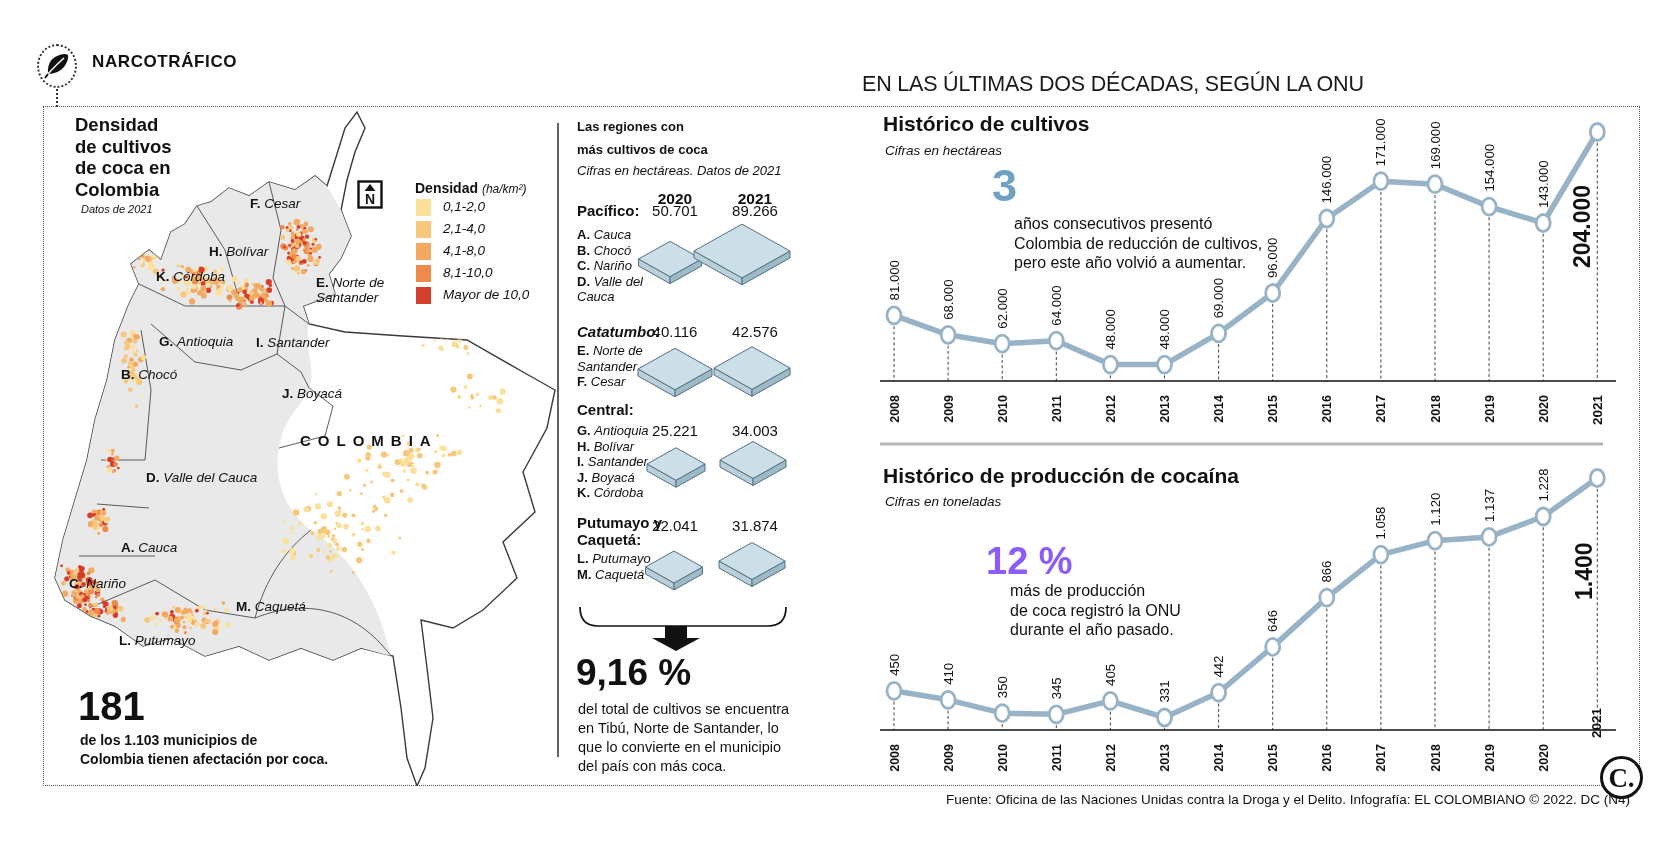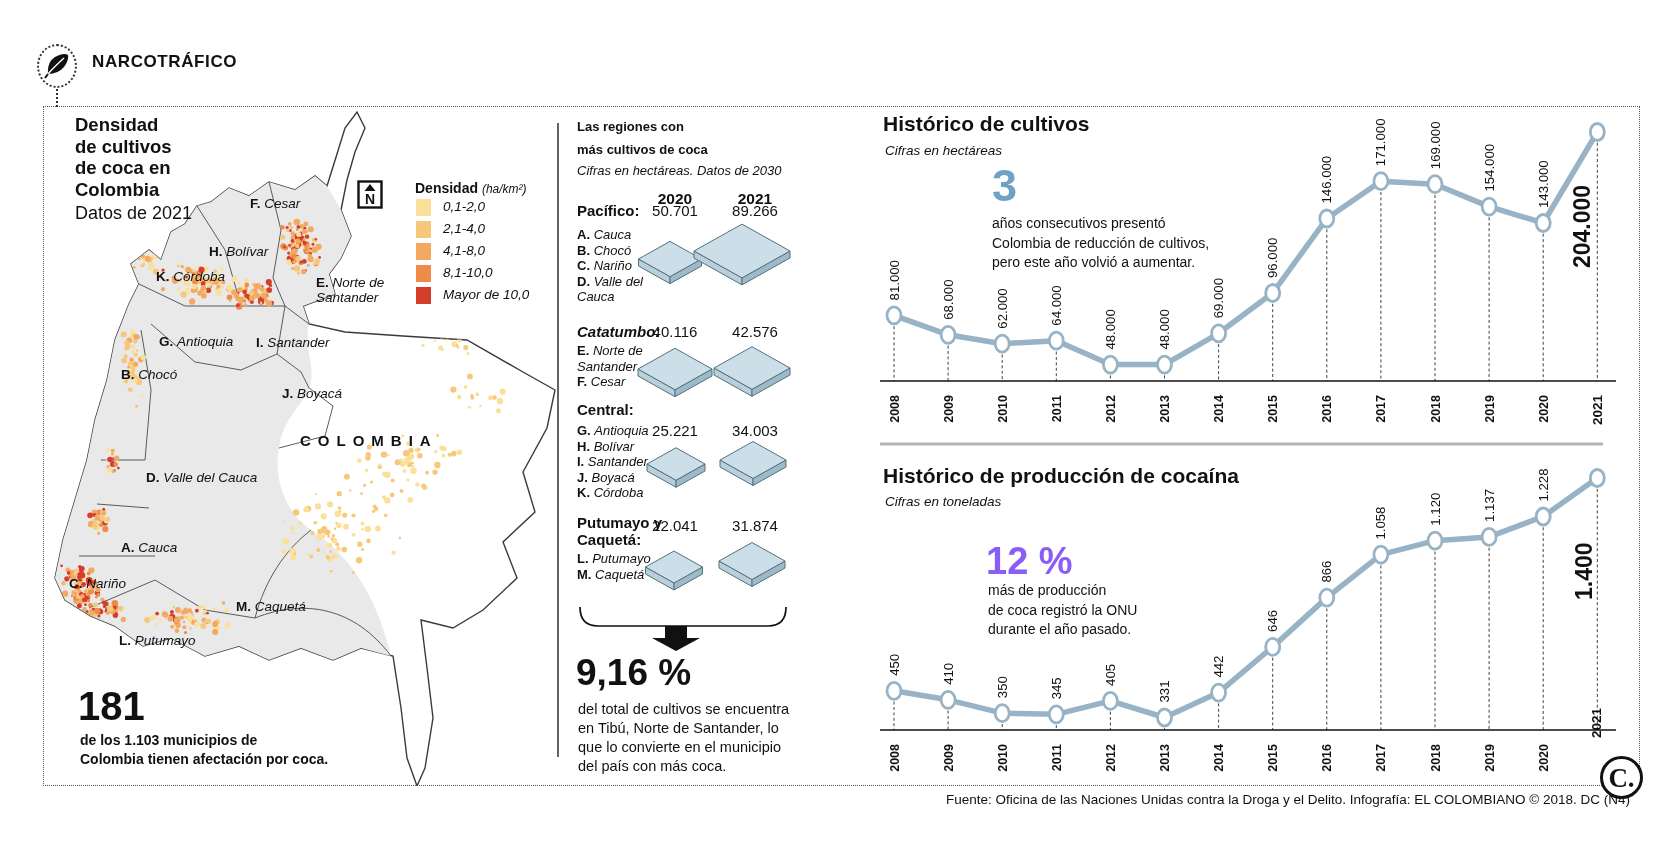--- a/index.html
+++ b/index.html
@@ -14,21 +14,21 @@
   #leaf-stem { left:56px; top:89px; width:0; height:18px; border-left:2px dotted #333; z-index:4;}
   #kicker { left:92px; top:52px; font-size:17px; font-weight:bold; letter-spacing:.6px; }
   .headline { top:72px; font-size:21.5px; letter-spacing:-0.2px; color:#1a1a1a; }
   #headline-1 { left:92px; } #headline-2 { left:862px; }
 
   
   #frame { left:43px; top:106px; width:1597px; height:680px; border:1.6px dotted #555; z-index:0; }
 
   
   #map-title { left:75px; top:114px; font-size:18.5px; line-height:21.5px; font-weight:bold; z-index:3;}
-  #map-subtitle { left:75px; top:203px; font-size:18px; z-index:3;}
+  #map-subtitle { left:81px; top:203px; font-size:11px; font-style:italic; z-index:3;}
   #map-svg { left:45px; top:110px; z-index:1; }
   .map-label { position:absolute; font-size:13.5px; z-index:3; line-height:14.5px; }
   .map-label b { font-weight:bold; font-style:normal; }
   .map-label i { font-style:italic; }
   #country-label { left:300px; top:432px; font-size:15px; font-weight:bold; letter-spacing:7px; z-index:3;}
   #north-icon { left:357px; top:180px; z-index:3; }
   #legend { left:415px; top:180px; z-index:3; width:130px;}
   #legend-title { font-size:14px; font-weight:bold; }
   #legend-title i { font-weight:normal; font-style:italic; font-size:12px; }
   .leg-item { position:relative; height:22px; }
@@ -46,21 +46,21 @@
   .row-val { width:84px; text-align:center; font-size:15px; z-index:3; position:absolute;}
   .row-regions { left:577px; width:82px; font-size:13px; line-height:15.5px; z-index:3; position:absolute;}
   .row-regions b { font-weight:bold; } .row-regions i { font-style:italic; }
   #rp-callout-value { left:576px; top:652px; font-size:37px; font-weight:bold; z-index:3;}
   #rp-callout-lines { left:578px; top:700px; font-size:14.5px; font-weight:normal; line-height:19px; z-index:3;}
 
   
   .ch-title { font-size:21px; font-weight:bold; z-index:3; position:absolute;}
   .ch-sub { font-size:13.5px; font-style:italic; z-index:3; position:absolute;}
   .ch-call-val { font-weight:bold; z-index:3; position:absolute;}
-  .ch-call-lines { font-size:14px; line-height:19.5px; z-index:3; position:absolute;}
+  .ch-call-lines { font-size:16px; line-height:19.5px; z-index:3; position:absolute;margin-left:22px;}
   #charts-svg { left:0; top:0; z-index:2; }
 
   
   #source { top:792px; right:37px; font-size:13.5px; z-index:3;}
   #logo { left:1600px; top:756px; width:43px; height:43px; background:#fff; border:3px solid #111;
     border-radius:50%; text-align:center; font-family:"Liberation Serif", serif; font-weight:bold;
     font-size:27px; line-height:38px; z-index:6;}
 </style>
 </head>
 <body>
@@ -69,20 +69,21 @@
 
   <div id="leaf-badge" class="abs">
     <svg width="26" height="26" viewBox="0 0 26 26">
       <path d="M4,21 Q3,9 11,4 Q20,-1 24,2 Q25,7 20,14 Q14,21 4,21 Z" fill="#111"></path>
       <path d="M4,21 Q10,14 20,5" stroke="#fff" stroke-width="1.4" fill="none"></path>
       <path d="M4,21 L1,25" stroke="#111" stroke-width="2" fill="none"></path>
     </svg>
   </div>
   <div id="leaf-stem" class="abs"></div>
   <div id="kicker" class="abs">NARCOTRÁFICO</div>
+  <div id="headline-2" class="abs headline">EN LAS ÚLTIMAS DOS DÉCADAS, SEGÚN LA ONU</div>
   <div id="frame" class="abs"></div>
 
   <div id="map-title" class="abs">Densidad<br>de cultivos<br>de coca en<br>Colombia</div>
   <div id="map-subtitle" class="abs">Datos de 2021</div>
 
   <svg id="map-svg" class="abs" width="515" height="676" viewBox="0 0 515 676">
     <defs>
       <clipPath id="country-clip">
         <path d="M312,2 L320,18 L310,42 L302,70 L296,100 L306,126 L296,148 L284,164 L290,184 L258,196 L264,214 L300,222 L358,226 L422,230 L478,262 L510,280 L502,318 L478,362 L490,402 L458,432 L472,468 L438,500 L408,518 L376,510 L382,558 L388,608 L380,658 L372,676 L362,648 L356,598 L348,546 L316,538 L288,550 L256,538 L224,550 L194,536 L160,546 L126,528 L98,536 L70,516 L46,506 L20,490 L10,468 L18,430 L30,390 L42,350 L50,310 L62,270 L70,230 L84,194 L94,174 L86,154 L104,140 L116,150 L126,122 L140,114 L152,96 L166,92 L184,78 L204,86 L224,72 L250,80 L270,66 L282,76 L292,44 L300,18 Z"></path>
       </clipPath>
@@ -862,21 +863,21 @@
           <div class="leg-swatch" style="background: rgb(214, 62, 44);"></div>
           <div class="leg-label">Mayor de 10,0</div>
         </div>
       </div>
   </div>
 
   <div id="map-stat-value" class="abs">181</div>
   <div id="map-stat-lines" class="abs">de los 1.103 municipios de<br>Colombia tienen afectación por coca.</div>
 
   <div id="rp-title" class="abs">Las regiones con<br>más cultivos de coca</div>
-  <div id="rp-subtitle" class="abs">Cifras en hectáreas. Datos de 2030</div>
+  <div id="rp-subtitle" class="abs">Cifras en hectáreas. Datos de 2021</div>
   <div id="yr-2020" class="abs yr-head">2020</div>
   <div id="yr-2021" class="abs yr-head">2021</div>
   <div id="rows-container">
       <div class="row-name" style="top: 202px;">Pacífico:</div>
       <div class="row-val" style="left: 633px; top: 202px;">50.701</div>
       <div class="row-val" style="left: 713px; top: 202px;">89.266</div>
       <div class="row-regions" style="top: 227px;">
         <div><b>A.</b> <i>Cauca</i></div>
         <div><b>B.</b> <i>Chocó</i></div>
         <div><b>C.</b> <i>Nariño</i></div>
@@ -1085,16 +1086,16 @@
           <text transform="translate(1331.3,744) rotate(-90)" text-anchor="end" font-size="12.5px" font-weight="bold" fill="#111">2016</text>
           <text transform="translate(1385.4,744) rotate(-90)" text-anchor="end" font-size="12.5px" font-weight="bold" fill="#111">2017</text>
           <text transform="translate(1439.5,744) rotate(-90)" text-anchor="end" font-size="12.5px" font-weight="bold" fill="#111">2018</text>
           <text transform="translate(1493.6,744) rotate(-90)" text-anchor="end" font-size="12.5px" font-weight="bold" fill="#111">2019</text>
           <text transform="translate(1547.7,744) rotate(-90)" text-anchor="end" font-size="12.5px" font-weight="bold" fill="#111">2020</text>
           <text transform="translate(1601,708) rotate(-90)" text-anchor="end" font-size="13.5px" font-weight="bold" fill="#111">2021</text>
         </g>
       </g>
   </svg>
 
-  <div id="source" class="abs">Fuente: Oficina de las Naciones Unidas contra la Droga y el Delito. Infografía: EL COLOMBIANO © 2018. DC (N4)</div>
+  <div id="source" class="abs">Fuente: Oficina de las Naciones Unidas contra la Droga y el Delito. Infografía: EL COLOMBIANO © 2022. DC (N4)</div>
   <div id="logo" class="abs">C.</div>
 
 </div>
 
 </body></html>

